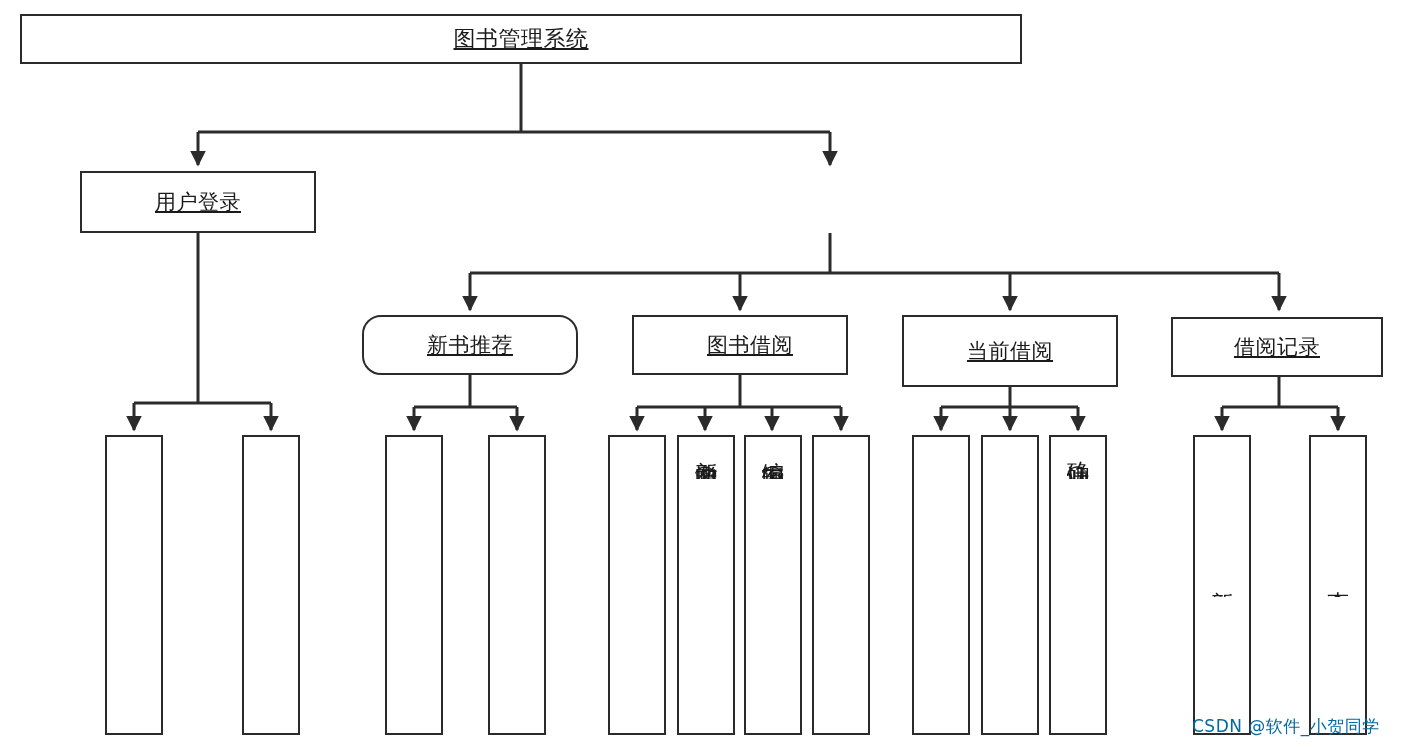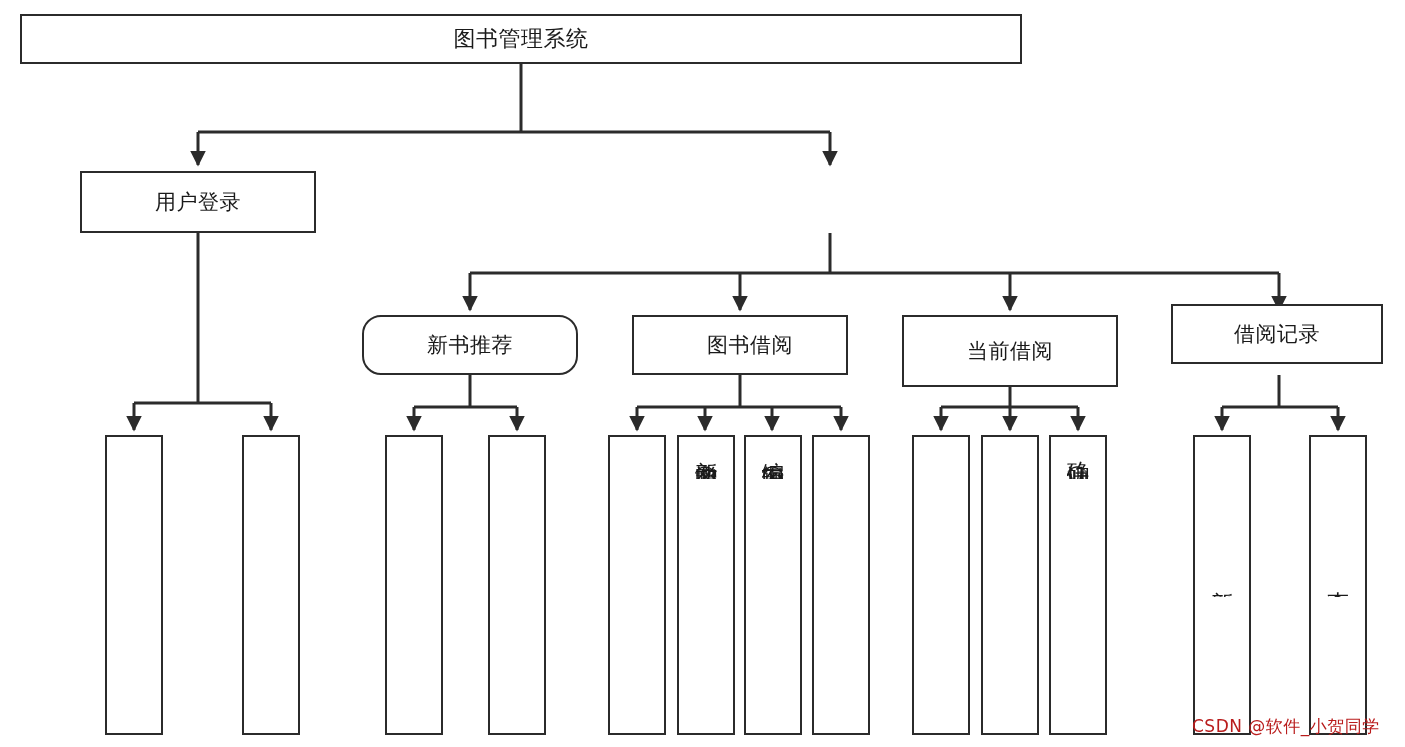--- a/index.html
+++ b/index.html
@@ -37,20 +37,21 @@
   .node-label {
     display: block;
     text-align: center;
     line-height: 1.28;
     letter-spacing: 0.5px;
   }
   
   .node.horiz .node-label {
     font-size: 21px;
     white-space: nowrap;
+    text-decoration: underline;
   }
   .node.root .node-label {
     font-size: 22px;
   }
   
   .node.vert {
     align-items: center;
     justify-content: center;
     padding: 6px 0;
   }
@@ -62,21 +63,21 @@
     letter-spacing: 4px;
     max-height: 100%;
     overflow: hidden;
   }
   .node.vert.tall .node-label {
     align-self: flex-start;
   }
   .watermark {
     position: absolute;
     font-size: 17px;
-    color: #b91c1c;
+    color: #0369a1;
     white-space: nowrap;
     z-index: 3;
     letter-spacing: 0.5px;
   }
 </style>
 </head>
 <body>
 
 <div id="diagram-root">
 
@@ -141,21 +142,21 @@
 
   <div class="node horiz" style="left:362px; top:315px; width:216px; height:60px;border-radius:19px;">
     <span class="node-label">新书推荐</span>
   </div>
   <div class="node horiz" style="left:632px; top:315px; width:216px; height:60px;padding-left:20px;">
     <span class="node-label">图书借阅</span>
   </div>
   <div class="node horiz" style="left:902px; top:315px; width:216px; height:72px;">
     <span class="node-label">当前借阅</span>
   </div>
-  <div class="node horiz" style="left:1171px; top:304px; width:212px; height:60px;">
+  <div class="node horiz" style="left:1171px; top:317px; width:212px; height:60px;">
     <span class="node-label">借阅记录</span>
   </div>
 
   <div class="node vert" style="left:105px; top:435px; width:58px; height:300px;">
     <span class="node-label">用户登录</span>
   </div>
   <div class="node vert" style="left:242px; top:435px; width:58px; height:300px;">
     <span class="node-label">注销登录</span>
   </div>
 

